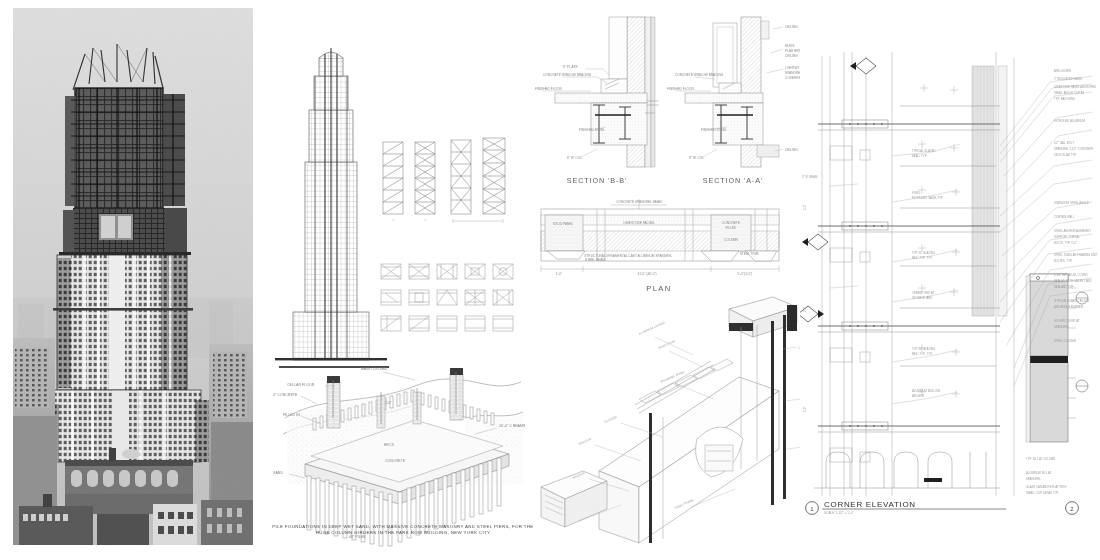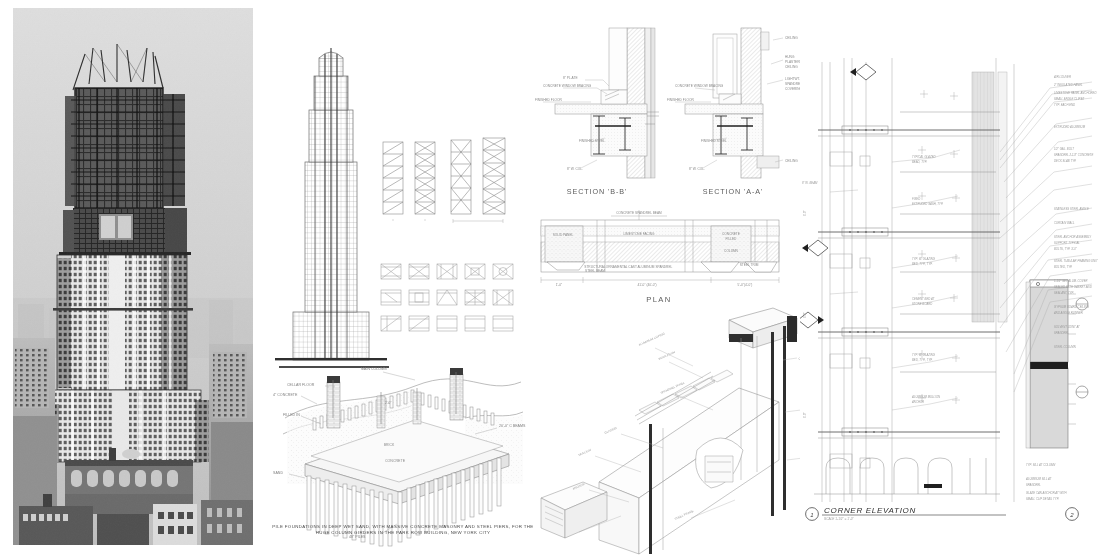--- a/index.html
+++ b/index.html
@@ -17,25 +17,25 @@
 
   
   #panel-photo{left:13px;top:8px;width:240px;height:537px;background:#cfcfcf;}
   #panel-photo svg{display:block;width:100%;height:100%;}
 
   
   #panel-plate{left:265px;top:14px;width:275px;height:540px;background:#fff;}
   #panel-plate svg{display:block;width:100%;height:100%;}
 
   
-  #panel-sections{left:535px;top:20px;width:275px;height:535px;background:#fff;}
+  #panel-sections{left:535px;top:9px;width:275px;height:535px;background:#fff;}
   #panel-sections svg{display:block;width:100%;height:100%;}
 
   
-  #panel-cad{left:800px;top:32px;width:298px;height:500px;background:#fff;font-style:italic;}
+  #panel-cad{left:800px;top:26px;width:298px;height:500px;background:#fff;}
   #panel-cad svg{display:block;width:100%;height:100%;}
 
   .cap{position:absolute;text-align:center;line-height:1.35;color:#4a4a4a;}
   #plate-caption{left:272px;top:524px;width:262px;font-size:4.4px;letter-spacing:.35px;}
 </style>
 </head>
 <body>
 
 <div class="board">
 

